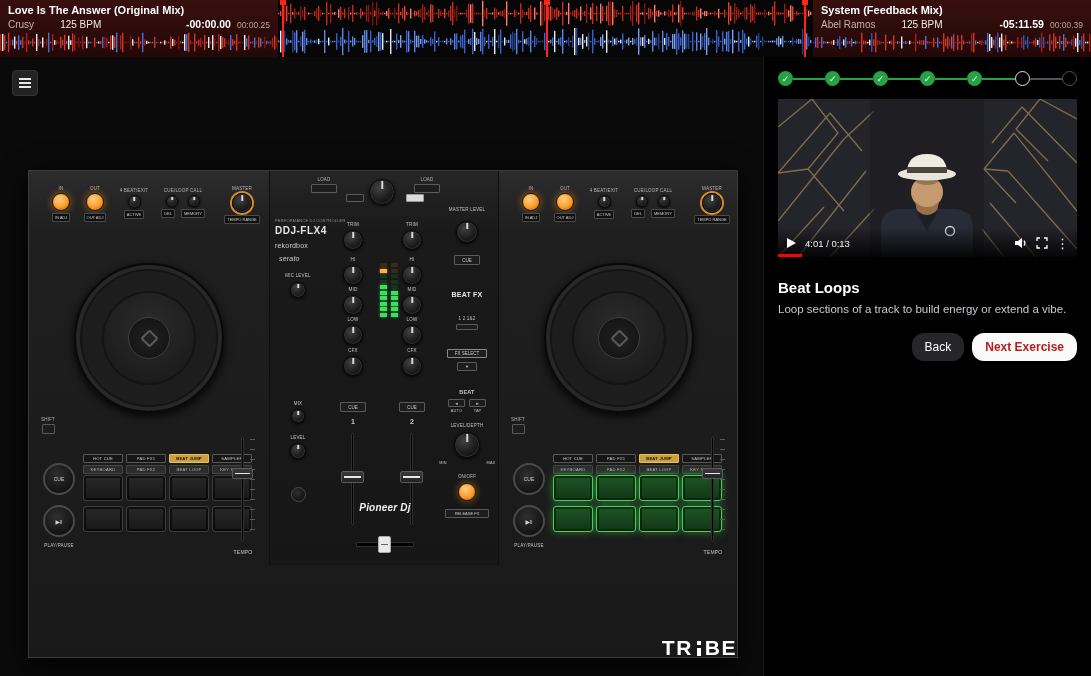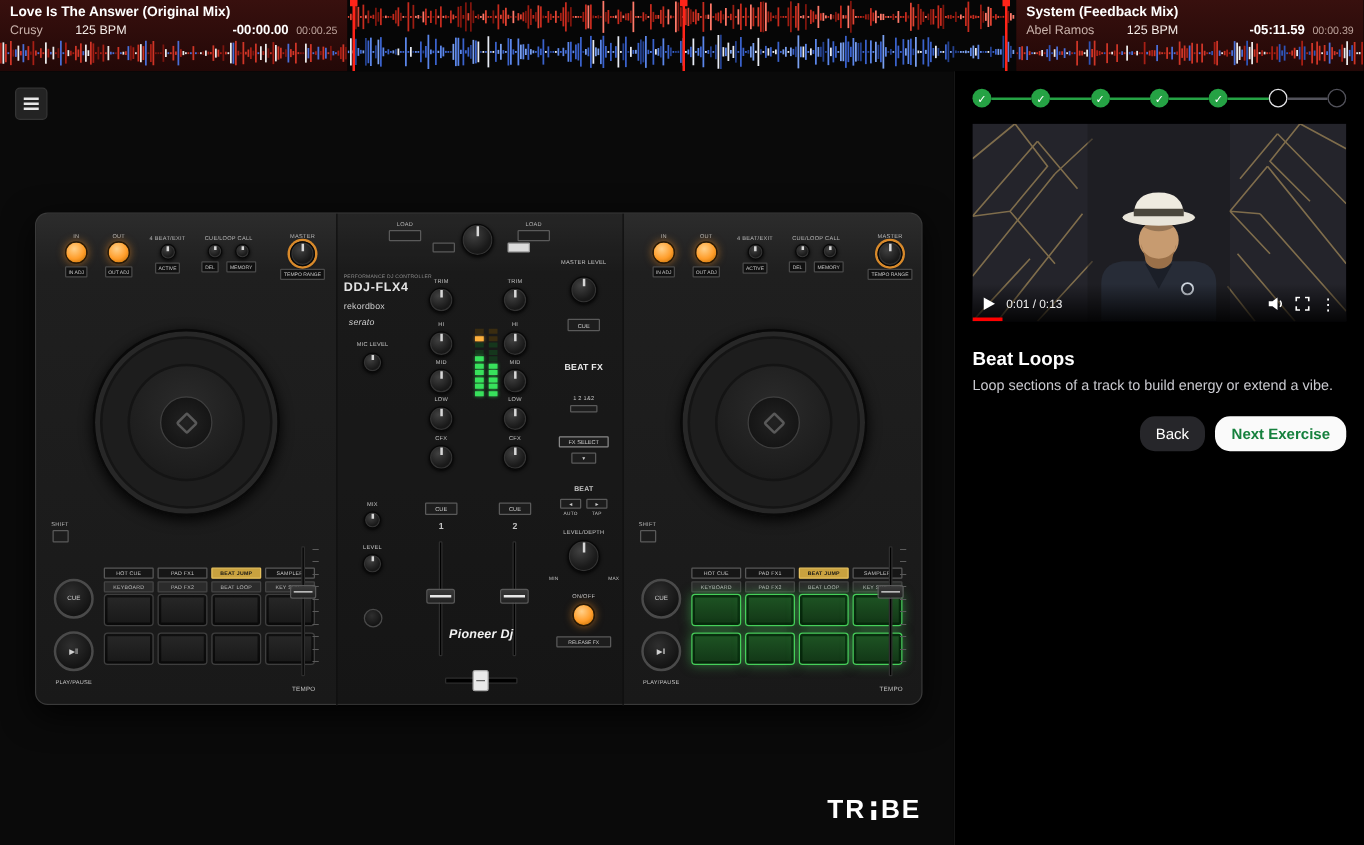--- a/index.html
+++ b/index.html
@@ -25,21 +25,21 @@
   .main{display:flex;height:619px;}
   .stage{width:764px;position:relative;background:#0a0a0a;}
   .menu-btn{position:absolute;left:12px;top:13px;width:26px;height:26px;background:#232323;border:1px solid #343434;border-radius:4px;display:flex;align-items:center;justify-content:center;cursor:pointer;}
   .burger{width:12px;height:2px;background:#e8e8e8;box-shadow:0 4px 0 #e8e8e8,0 -4px 0 #e8e8e8;}
   .tribe{position:absolute;right:26px;bottom:16px;color:#fff;font-size:21px;font-weight:bold;letter-spacing:1.5px;display:flex;align-items:center;}
   .tribe .imark{width:4px;height:15px;margin:0 4px;position:relative;}
   .tribe .imark::before{content:"";position:absolute;left:0;top:0;width:4px;height:4px;background:#fff;}
   .tribe .imark::after{content:"";position:absolute;left:0;bottom:0;width:4px;height:8px;background:#fff;}
 
   
-  .controller{position:absolute;left:28px;top:113px;width:710px;height:394px;background:linear-gradient(180deg,#2c2c2c,#1f1f1f 12%,#191919);border:1px solid #3a3a3a;border-radius:10px;box-shadow:0 8px 26px rgba(0,0,0,.85);}
+  .controller{position:absolute;left:28px;top:113px;width:710px;height:488px;background:linear-gradient(180deg,#2c2c2c,#1f1f1f 12%,#191919);border:1px solid #3a3a3a;border-radius:0;box-shadow:0 8px 26px rgba(0,0,0,.85);}
   .deck{position:absolute;top:0;width:240px;height:394px;}
   .mixer{position:absolute;left:240px;top:0;width:230px;height:394px;border-left:1px solid #0f0f0f;border-right:1px solid #0f0f0f;background:rgba(0,0,0,.14);}
   .ctl-col{position:absolute;display:flex;flex-direction:column;align-items:center;gap:2px;}
   .top-label{font-size:4.5px;color:#b5b5b5;letter-spacing:.2px;white-space:nowrap;}
   .sub-box{background:#101010;border:1px solid #4a4a4a;color:#c8c8c8;font-size:4px;padding:1px 2px;border-radius:1px;white-space:nowrap;}
   .knob{border-radius:50%;background:radial-gradient(circle at 38% 32%,#414141,#1a1a1a 60%,#0e0e0e);border:1px solid #080808;box-shadow:inset 0 0 0 1px #333,0 1px 3px rgba(0,0,0,.9);position:relative;}
   .knob::after{content:"";position:absolute;left:50%;top:1px;width:1.5px;height:32%;background:#d8d8d8;transform:translateX(-50%);}
   .k12{width:12px;height:12px;}.k13{width:13px;height:13px;}.k14{width:14px;height:14px;}.k16{width:16px;height:16px;}.k20{width:20px;height:20px;}.k22{width:22px;height:22px;}.k26{width:26px;height:26px;}
   .ring-orange{box-shadow:inset 0 0 0 1px #333,0 0 0 2px #d98a2b,0 1px 3px rgba(0,0,0,.9);}
   .obtn{border-radius:50%;background:radial-gradient(circle at 40% 32%,#ffd089,#ff9d2a 55%,#b36400);border:1px solid #2a1a05;box-shadow:0 0 7px rgba(255,150,40,.55);}
@@ -84,21 +84,21 @@
   .vtime{font-size:9.5px;color:#f0f0f0;white-space:nowrap;}
   .vspace{flex:1;}
   .vicon{display:flex;align-items:center;cursor:pointer;}
   .kebab{font-size:13px;color:#fff;line-height:1;}
   .vprogress{position:absolute;left:0;bottom:0;height:3px;width:8%;background:#f00;}
   .lesson-title{margin-top:22px;font-size:15px;font-weight:bold;color:#fff;}
   .lesson-desc{margin-top:7px;font-size:11.5px;color:#c9c9cf;white-space:nowrap;}
   .btnrow{margin-top:18px;display:flex;justify-content:flex-end;gap:8px;}
   .btn{font-size:12px;padding:7px 13px;border-radius:12px;cursor:pointer;border:none;font-family:inherit;}
   .btn-back{background:#26262a;color:#fff;}
-  .btn-next{background:#fafafa;color:#15803d;font-weight:bold;}
+  .btn-next{background:#fafafa;color:#b91c1c;font-weight:bold;}
   .panel-footer{margin-top:auto;margin-bottom:13px;display:flex;justify-content:space-between;align-items:center;}
   .feedback-btn{display:flex;align-items:center;gap:6px;border:1px solid #3f3f46;border-radius:6px;padding:6px 10px;color:#ececf0;font-size:12px;background:transparent;cursor:pointer;font-family:inherit;}
   .skip{display:flex;align-items:center;gap:4px;color:#a1a1aa;font-size:12px;cursor:pointer;}
   .skip .chev{font-size:14px;line-height:1;}
 </style>
 </head>
 <body>
 
 <div class="app">
 
@@ -1270,21 +1270,21 @@
             <rect x="129" y="68" width="40" height="6" fill="#4a463c"></rect>
             <circle cx="172" cy="132" r="4.5" fill="none" stroke="#cfd6df" stroke-width="1.5"></circle>
           </g>
         </svg>
         <div class="vc">
           <span class="vicon">
             <svg width="11" height="12" viewBox="0 0 11 12">
                 <path d="M1 1 L10 6 L1 11 Z" fill="#fff"></path>
               </svg>
           </span>
-          <span class="vtime">0:01 / 0:13</span>
+          <span class="vtime">4:01 / 0:13</span>
           <span class="vspace"></span>
           <span class="vicon">
             <svg width="14" height="12" viewBox="0 0 14 12">
                 <path d="M1 4 h3 l4 -3 v10 l-4 -3 h-3 z" fill="#fff"></path>
                 <path d="M10 3.5 a4 4 0 0 1 0 5" stroke="#fff" fill="none" stroke-width="1.2"></path>
               </svg>
           </span>
           <span class="vicon">
             <svg width="12" height="12" viewBox="0 0 12 12">
                 <path d="M1 4 V1 H4 M8 1 H11 V4 M11 8 V11 H8 M4 11 H1 V8" stroke="#fff" fill="none" stroke-width="1.3"></path>

